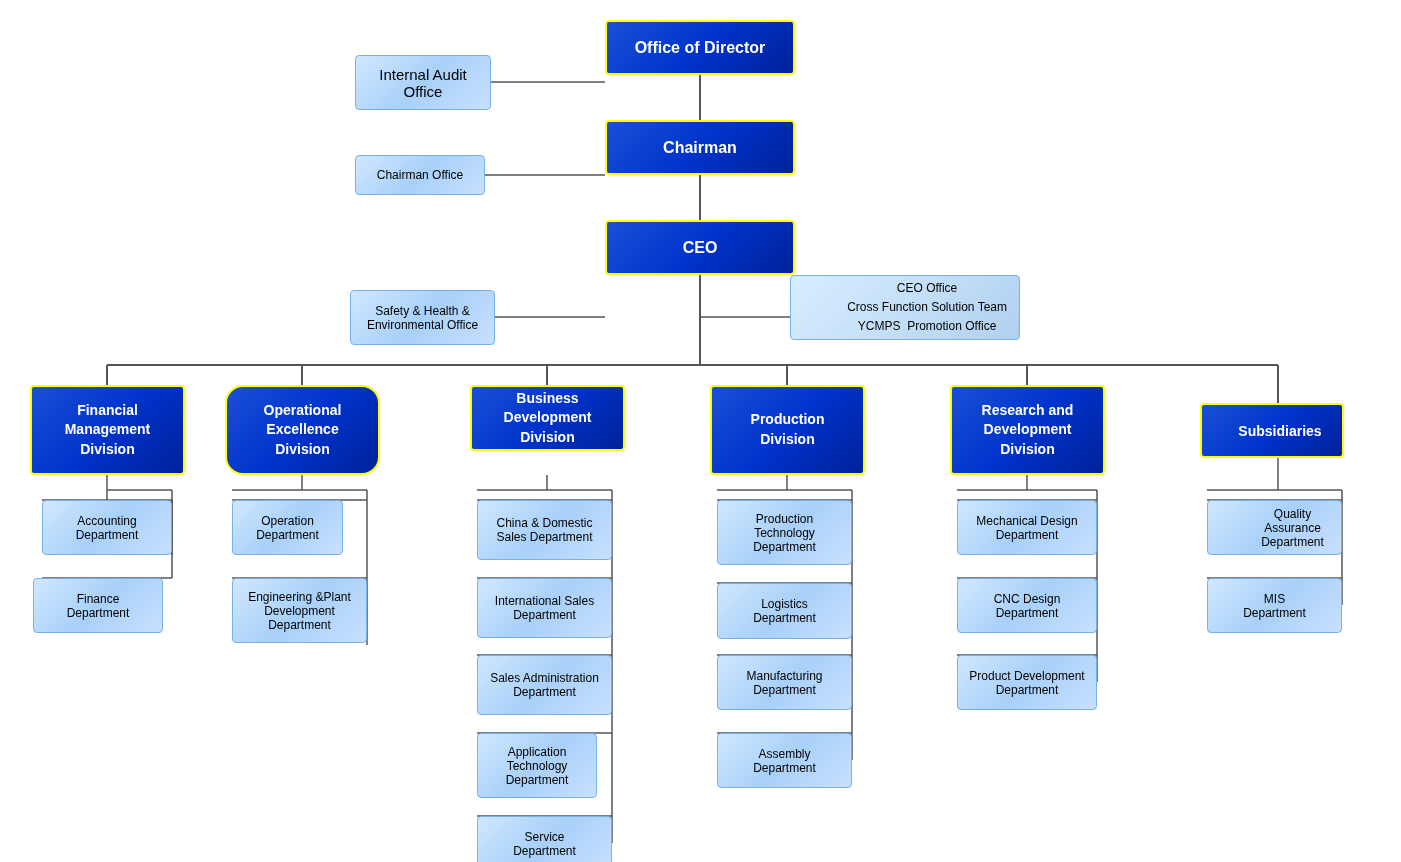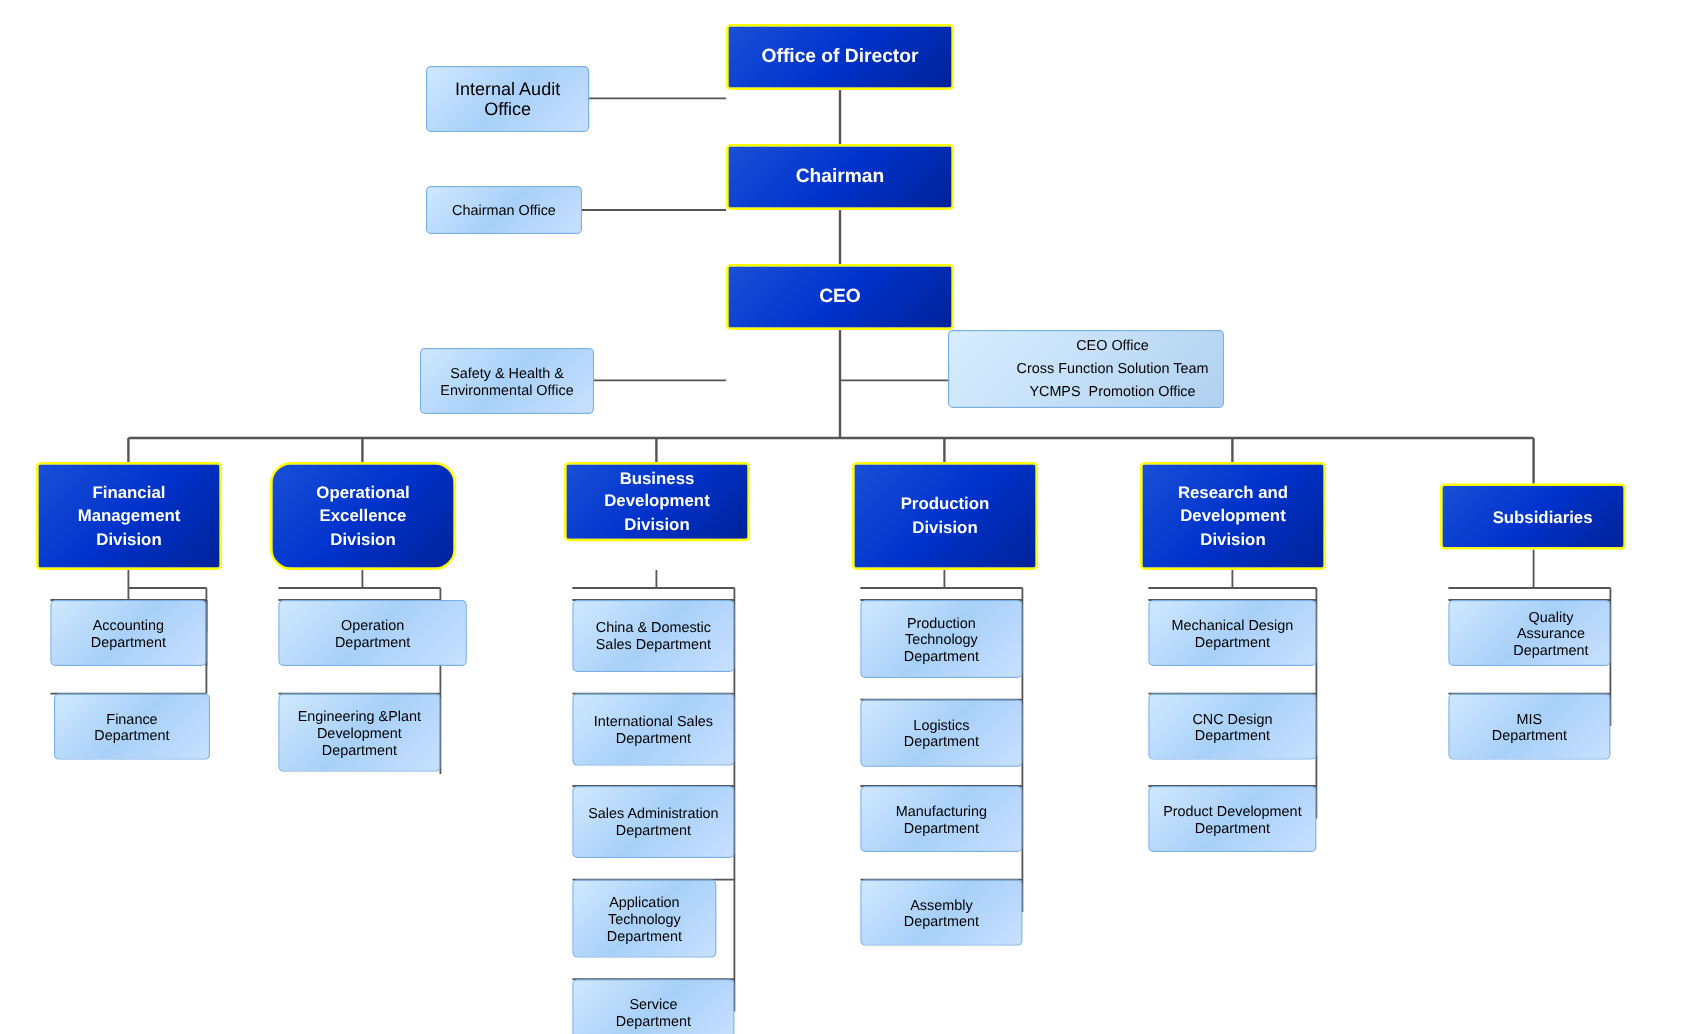--- a/index.html
+++ b/index.html
@@ -89,28 +89,28 @@
 
     #safety { width: 145px; height: 55px; left: 340px; top: 280px; font-size: 12px; }
     #ceo-office { width: 230px; height: 65px; left: 780px; top: 265px; font-size: 12px; line-height: 1.6; }
 
     
     #fin-div { width: 155px; height: 90px; left: 20px; top: 375px; font-size: 14px; }
     #ops-div { width: 155px; height: 90px; left: 215px; top: 375px; font-size: 14px; border-radius: 18px; }
     #biz-div { width: 155px; height: 66px; left: 460px; top: 375px; font-size: 14px; }
     #prod-div { width: 155px; height: 90px; left: 700px; top: 375px; font-size: 14px; }
     #rd-div { width: 155px; height: 90px; left: 940px; top: 375px; font-size: 14px; }
-    #subs-div { width: 155px; height: 55px; left: 1190px; top: 393px; font-size: 14px; padding-left: 24px; }
+    #subs-div { width: 144px; height: 55px; left: 1190px; top: 393px; font-size: 14px; padding-left: 24px; }
 
     
     #accounting { width: 130px; height: 55px; left: 32px; top: 490px; font-size: 12px; }
-    #finance { width: 130px; height: 55px; left: 35px; top: 568px; font-size: 12px; }
-
-    
-    #operation { width: 157px; height: 55px; left: 222px; top: 490px; font-size: 12px; }
+    #finance { width: 130px; height: 55px; left: 23px; top: 568px; font-size: 12px; }
+
+    
+    #operation { width: 111px; height: 55px; left: 222px; top: 490px; font-size: 12px; }
     #engineering { width: 135px; height: 65px; left: 222px; top: 568px; font-size: 12px; }
 
     
     #china-sales { width: 135px; height: 60px; left: 467px; top: 490px; font-size: 12px; }
     #intl-sales { width: 135px; height: 60px; left: 467px; top: 568px; font-size: 12px; }
     #sales-admin { width: 135px; height: 60px; left: 467px; top: 645px; font-size: 12px; }
     #app-tech { width: 120px; height: 65px; left: 467px; top: 723px; font-size: 12px; }
     #service { width: 135px; height: 55px; left: 467px; top: 806px; font-size: 12px; }
 
     

